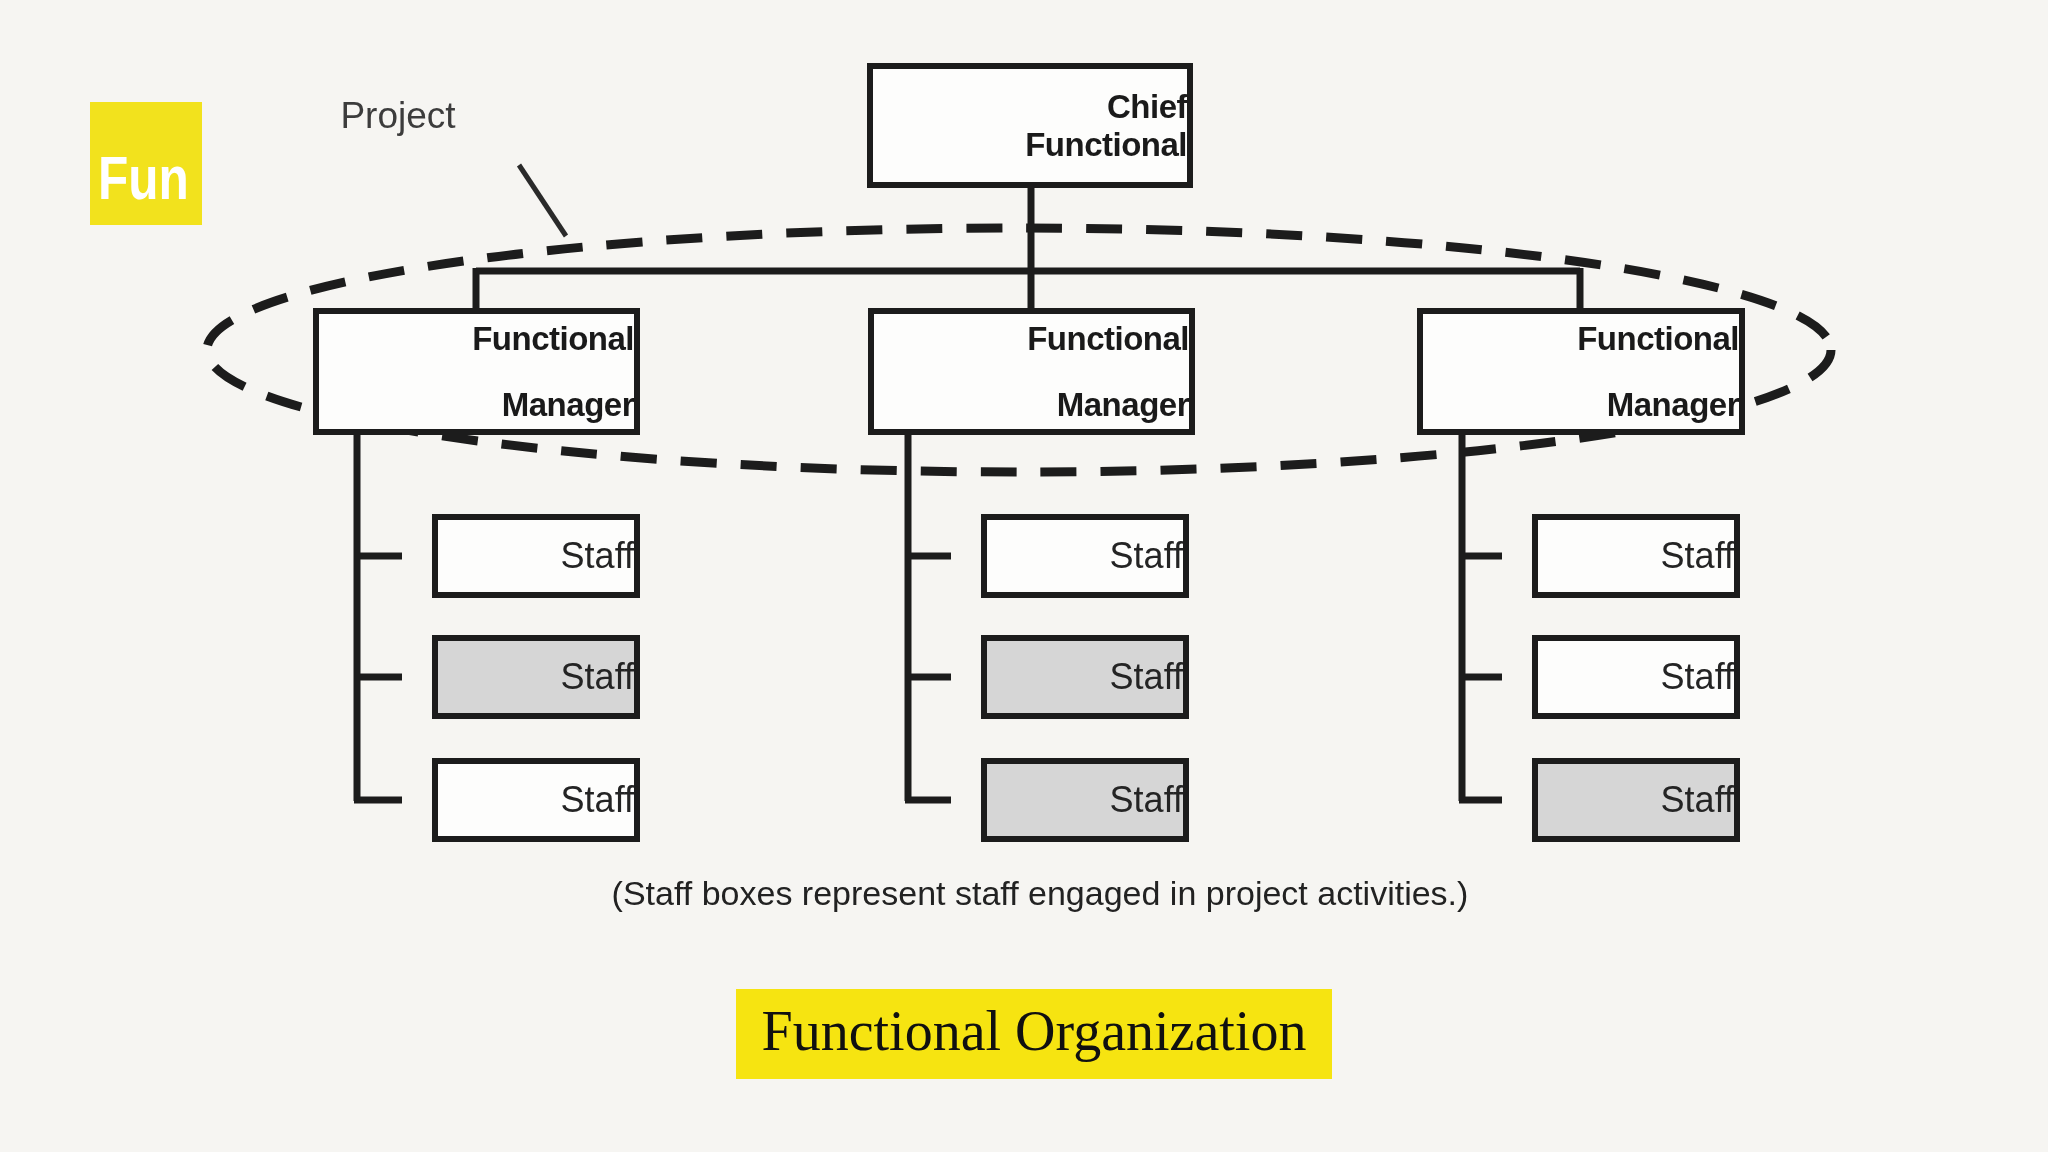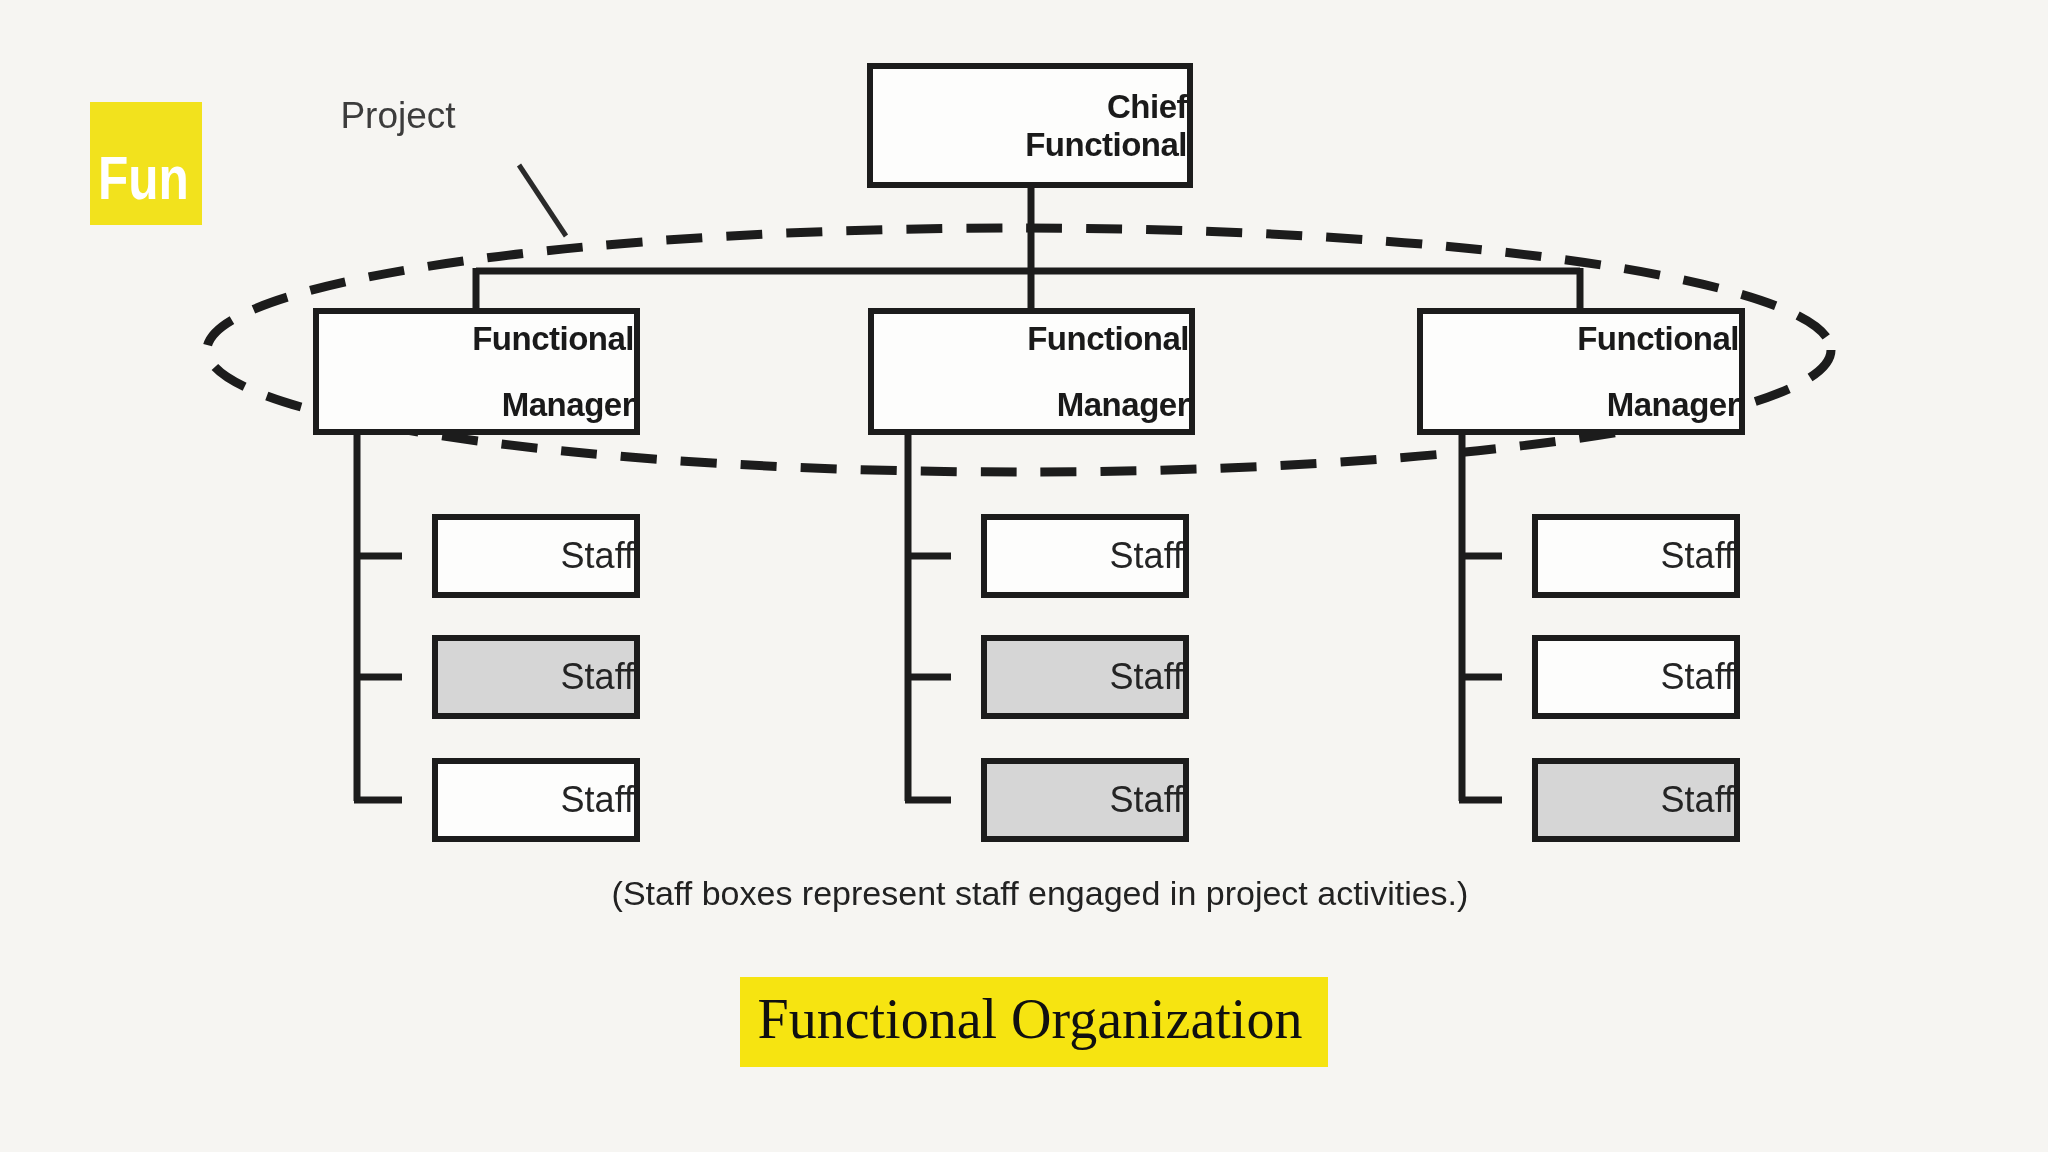--- a/index.html
+++ b/index.html
@@ -43,21 +43,21 @@
   .annotation{position:absolute;left:258px;top:95px;width:280px;text-align:center;
          font-size:37px;line-height:42px;color:#3c3c3c;}
 
   .caption{position:absolute;left:0;top:874px;width:2048px;text-align:center;
          font-size:34px;color:#222222;margin-left:0;}
   .caption-inner{display:inline-block;transform:translateX(16px);}
 
   .title-row{position:absolute;left:0;top:977px;width:2048px;text-align:center;}
   .title-highlight{display:inline-block;background:var(--highlight-yellow);
          font-family:"Liberation Serif",serif;font-size:56px;color:#101010;
-         padding:10px 26px 16px 18px;transform:translateX(10px);}
+         padding:10px 26px 16px 26px;transform:translateX(10px);margin-top:12px;}
 </style>
 </head>
 <body>
 
 <div class="canvas">
 
   <svg class="lines" viewBox="0 0 2048 1152" xmlns="http://www.w3.org/2000/svg">
     <ellipse class="dashed-ellipse" cx="1019" cy="350" rx="812" ry="122"></ellipse>
     <path class="leader" d="M519 165 L566 236"></path>
     <path class="solid" d="M1031 188 L1031 312"></path>

